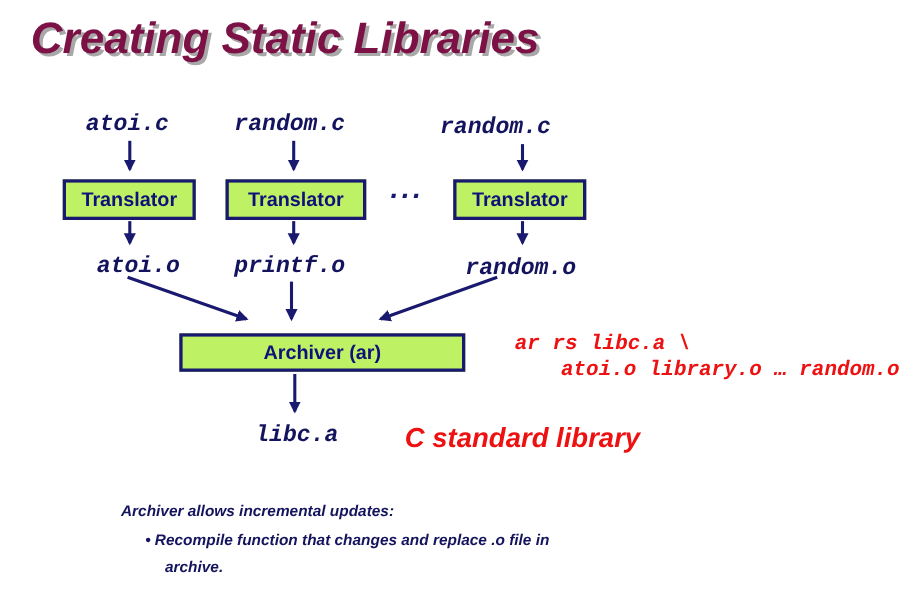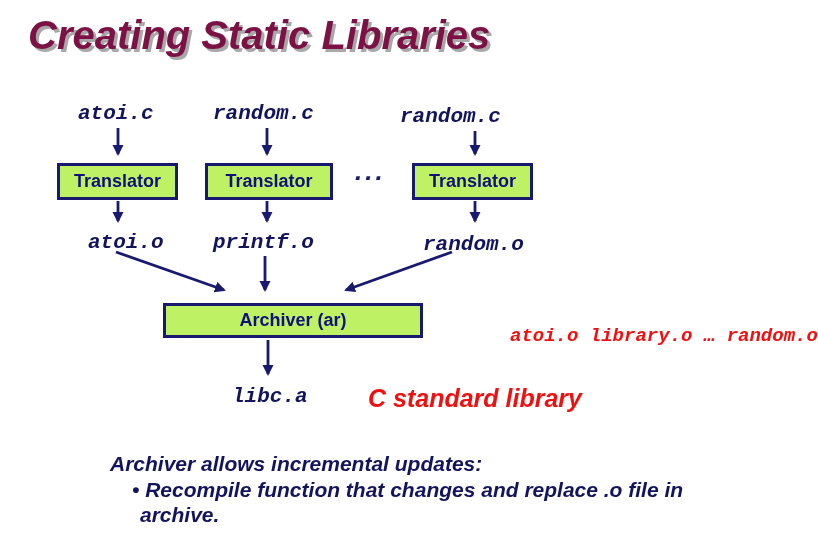--- a/index.html
+++ b/index.html
@@ -62,21 +62,21 @@
   .caption-red {
     left: 356px; top: 384px;
     font-size: 25px;
     font-weight: bold;
     font-style: italic;
     color: #EE1111;
     margin-left: 12px;
   }
 
   .note {
-    font-size: 21px;
+    font-size: 14px;
     font-weight: bold;
     color: #14145E;
     line-height: 20px;
   }
 
   svg.arrows {
     position: absolute;
     left: 0; top: 0;
     width: 818px; height: 540px;
     pointer-events: none;
@@ -106,28 +106,29 @@
   <div class="abs ellipsis">...</div>
 
   <div class="abs mono" style="left:88px;  top:232px;">atoi.o</div>
   <div class="abs mono" style="left:213px; top:232px;">printf.o</div>
   <div class="abs mono" style="left:423px; top:234px;">random.o</div>
 
   <div class="node-box" style="left:163px; top:303px; width:260px; height:35px;">
     <span>Archiver (ar)</span>
   </div>
 
+  <div class="abs cmd" style="left:468px; top:302px;">ar rs libc.a \</div>
   <div class="abs cmd" style="left:510px; top:326px;">atoi.o library.o … random.o</div>
 
   <div class="abs mono" style="left:232px; top:386px;">libc.a</div>
   <div class="abs caption-red">C standard library</div>
 
   <div class="abs note" style="left:110px; top:454px;">Archiver allows incremental updates:</div>
   <div class="abs note" style="left:132px; top:480px;">• Recompile function that changes and replace .o file in</div>
-  <div class="abs note" style="left:140px; top:505px;">archive.</div>
+  <div class="abs note" style="left:150px; top:505px;">archive.</div>
 
   <svg class="arrows" viewBox="0 0 818 540">
     <defs>
       <marker id="ah" markerUnits="userSpaceOnUse" markerWidth="13" markerHeight="13" refX="9" refY="5.5" orient="auto">
         <path d="M0,0 L11,5.5 L0,11 Z" fill="#191970"></path>
       </marker>
     </defs>
     <g stroke="#191970" stroke-width="2.8">
       <line x1="118" y1="128" x2="118" y2="154" marker-end="url(#ah)"></line>
       <line x1="267" y1="128" x2="267" y2="154" marker-end="url(#ah)"></line>

